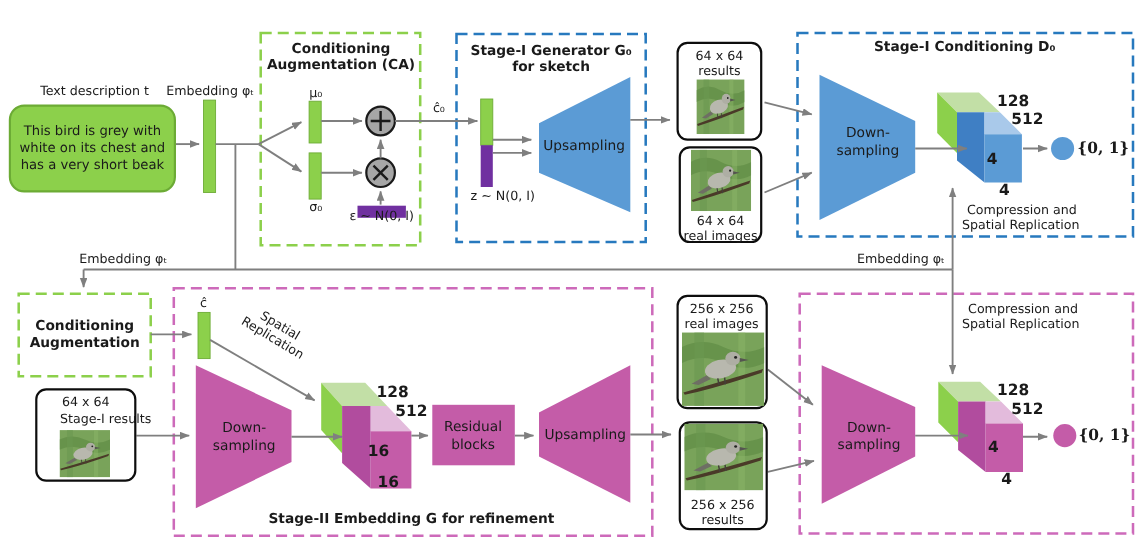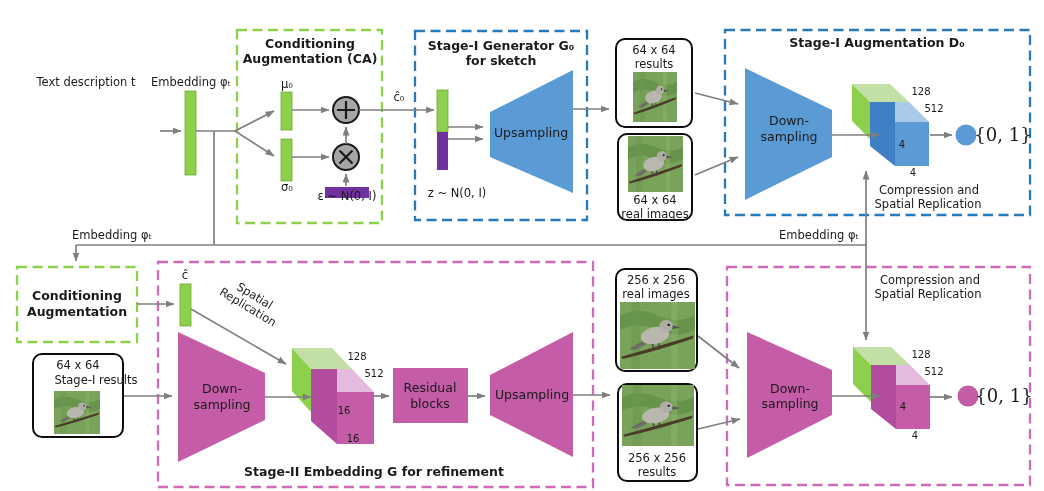--- a/index.html
+++ b/index.html
@@ -5,22 +5,22 @@
   html,body{margin:0;padding:0;background:#ffffff;}
   #stage{
     position:relative;width:1044px;height:491px;background:#ffffff;overflow:hidden;
     font-family:"DejaVu Sans","Liberation Sans",sans-serif;color:#1a1a1a;
   }
   #underlay{position:absolute;left:0;top:0;}
   .lbl{position:absolute;transform:translate(-50%,-50%);white-space:nowrap;
        font-size:11.5px;line-height:1.15;color:#1a1a1a;}
   .bold{font-weight:bold;font-size:12.5px;}
   .mid{font-size:12.5px;}
-  .dim{font-size:10px;}
-  .serif{font-family:"DejaVu Serif","Liberation Serif",serif;font-size:18px;}
+  .dim{font-size:14px;font-weight:bold;}
+  .serif{font-family:"DejaVu Serif","Liberation Serif",serif;font-size:14px;font-weight:bold;}
   .rot{transform:translate(-50%,-50%) rotate(31deg);text-align:center;font-size:11.5px;}
   .descbox{
     position:absolute;left:8px;top:95px;width:152px;height:80px;box-sizing:border-box;
     background:var(--green);border:2px solid var(--green_dark);border-radius:14px;
     display:flex;align-items:center;justify-content:center;text-align:center;
     font-size:12px;line-height:1.3;padding:3px 6px;
   }
   .imgbox{
     position:absolute;box-sizing:border-box;background:#ffffff;
     border:2.5px solid #0d0d0d;border-radius:10px;
@@ -141,20 +141,21 @@
     <line x1="374" y1="396" x2="389" y2="396" marker-end="url(#arr)"></line>
     <line x1="468" y1="396" x2="485" y2="396" marker-end="url(#arr)"></line>
     <line x1="573" y1="395" x2="610" y2="395" marker-end="url(#arr)"></line>
     <line x1="698" y1="336" x2="739" y2="368" marker-end="url(#arr)"></line>
     <line x1="698" y1="429" x2="740" y2="419" marker-end="url(#arr)"></line>
     <line x1="832" y1="396" x2="880" y2="396" marker-end="url(#arr)"></line>
     <line x1="930" y1="397" x2="952" y2="397" marker-end="url(#arr)"></line>
   </g>
 </svg>
 
+<div class="descbox">This bird is grey with white on its chest and has a very short beak</div>
 
 <div class="imgbox" style="left:615px;top:38px;width:78px;height:90px"></div>
 <div class="imgbox" style="left:617px;top:133px;width:76px;height:88px"></div>
 <div class="imgbox" style="left:32px;top:353px;width:92px;height:85px"></div>
 <div class="imgbox" style="left:615px;top:268px;width:83px;height:104px"></div>
 <div class="imgbox" style="left:617px;top:383px;width:81px;height:99px"></div>
 
 <svg class="birdimg" style="left:633px;top:72px" width="44" height="50" viewBox="0 0 60 60" preserveAspectRatio="none">
       <use href="#bird"></use>
     </svg>
@@ -174,27 +175,27 @@
 <div class="lbl" style="left:86px;top:83px">Text description t</div>
 <div class="lbl" style="left:191px;top:83px">Embedding φₜ</div>
 <div class="lbl bold" style="left:310px;top:44px">Conditioning</div>
 <div class="lbl bold" style="left:310px;top:59px">Augmentation (CA)</div>
 <div class="lbl" style="left:287px;top:85px">μ₀</div>
 <div class="lbl" style="left:287px;top:188px">σ₀</div>
 <div class="lbl" style="left:347px;top:197px">ε ~ N(0, I)</div>
 <div class="lbl" style="left:399px;top:98px">ĉ₀</div>
 <div class="lbl bold" style="left:501px;top:46px">Stage-I Generator G₀</div>
 <div class="lbl bold" style="left:501px;top:61px">for sketch</div>
-<div class="lbl" style="left:457px;top:194px">z ~ N(0, I)</div>
+<div class="lbl" style="left:457px;top:178px">z ~ N(0, I)</div>
 <div class="lbl mid" style="left:531px;top:133px">Upsampling</div>
 <div class="lbl" style="left:654px;top:51px">64 x 64</div>
 <div class="lbl" style="left:654px;top:65px">results</div>
 <div class="lbl" style="left:655px;top:201px">64 x 64</div>
 <div class="lbl" style="left:655px;top:215px">real images</div>
-<div class="lbl bold" style="left:877px;top:43px">Stage-I Augmentation D₀</div>
+<div class="lbl bold" style="left:877px;top:43px">Stage-I Conditioning D₀</div>
 <div class="lbl mid" style="left:789px;top:121px">Down-</div>
 <div class="lbl mid" style="left:789px;top:137px">sampling</div>
 <div class="lbl dim" style="left:921px;top:92px">128</div>
 <div class="lbl dim" style="left:934px;top:109px">512</div>
 <div class="lbl dim" style="left:902px;top:145px">4</div>
 <div class="lbl dim" style="left:913px;top:173px">4</div>
 <div class="lbl" style="left:929px;top:191px">Compression and</div>
 <div class="lbl" style="left:928px;top:205px">Spatial Replication</div>
 <div class="lbl serif" style="left:1003px;top:135px">{0, 1}</div>
 

